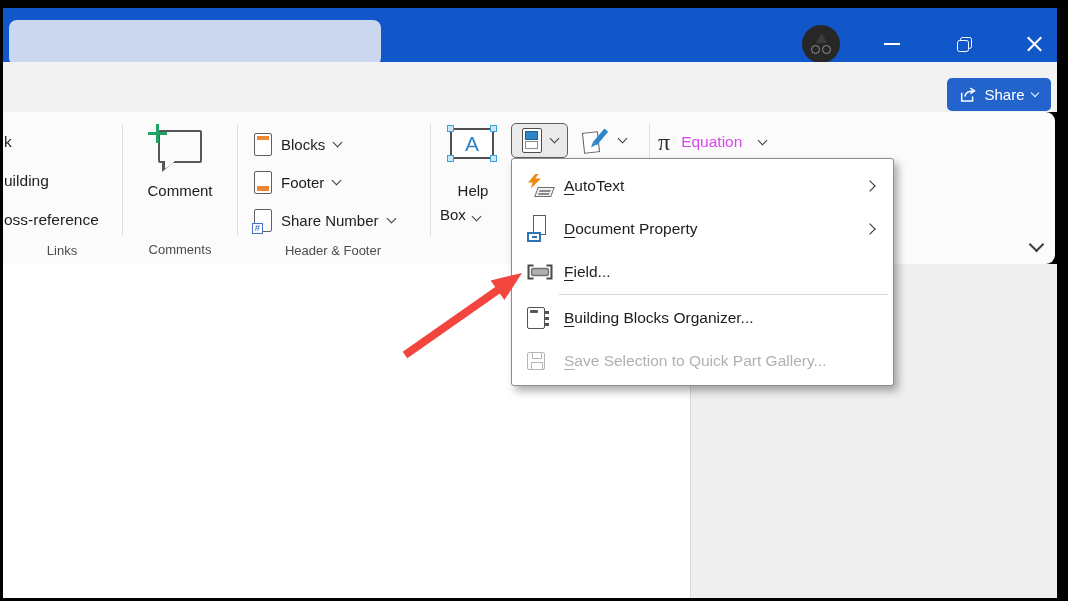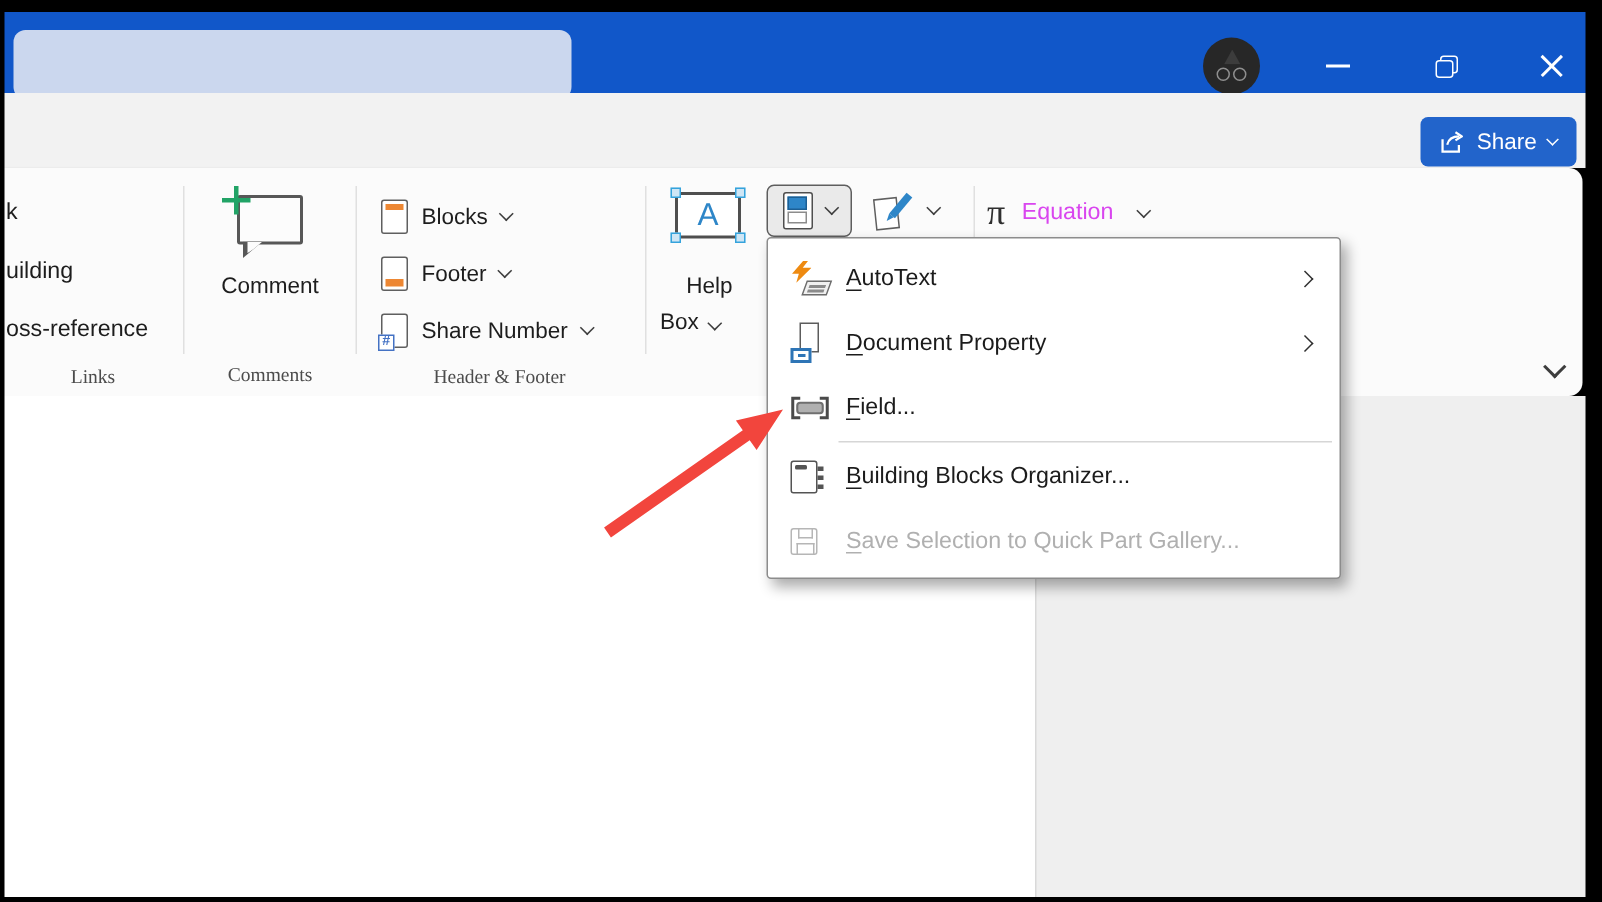--- a/index.html
+++ b/index.html
@@ -32,21 +32,21 @@
   .tabtext { top:84px; font-size:15.5px; color:#1c1c1c; }
   .share-btn { left:947px; top:78px; width:104px; height:33px; background:#2264CB; border-radius:5px;
     display:flex; align-items:center; justify-content:center; gap:7px; color:#fff; font-size:15px; }
   .chv { display:inline-block; width:7px; height:7px; border-right:1.7px solid #3d3d3d; border-bottom:1.7px solid #3d3d3d; transform:rotate(45deg); margin-top:-4px; }
   .chv.white { border-color:#fff; width:6px; height:6px; }
 
   
   .ribbon { left:3px; top:112px; width:1052px; height:152px; background:#FBFBFB;
     border-radius:0 9px 9px 0; box-shadow:0 1px 2px rgba(0,0,0,.18); }
   .frag { font-size:15.5px; color:#1d1d1d; }
-  .grp-label { font-size:13px; color:#4c4c4c; text-align:center;font-family:Liberation Serif, serif; }
+  .grp-label { font-size:13px; color:#4c4c4c; text-align:center; }
   .vsep { top:124px; width:1px; height:112px; background:#E0E0E0; }
   .rbl { font-size:15px; color:#1d1d1d; }
 
   
   .bubble { position:relative; width:44px; height:33px; border:2.2px solid #575757; border-radius:2px; background:#FCFCFC; }
   .bubble .tail { position:absolute; left:2px; bottom:-11px; width:13px; height:11px; background:#575757; clip-path:polygon(0 100%,0 0,100% 0); }
   .bubble .tail::after { content:""; position:absolute; left:2.5px; top:0; width:13px; height:8px; background:#FCFCFC; clip-path:polygon(0 100%,0 0,100% 0); }
   .plus { position:absolute; top:-8px; left:-12px; width:19px; height:19px; }
   .plus::before,.plus::after { content:""; position:absolute; background:#21A366; }
   .plus::before { left:0; top:8px; width:19px; height:3.2px; }

